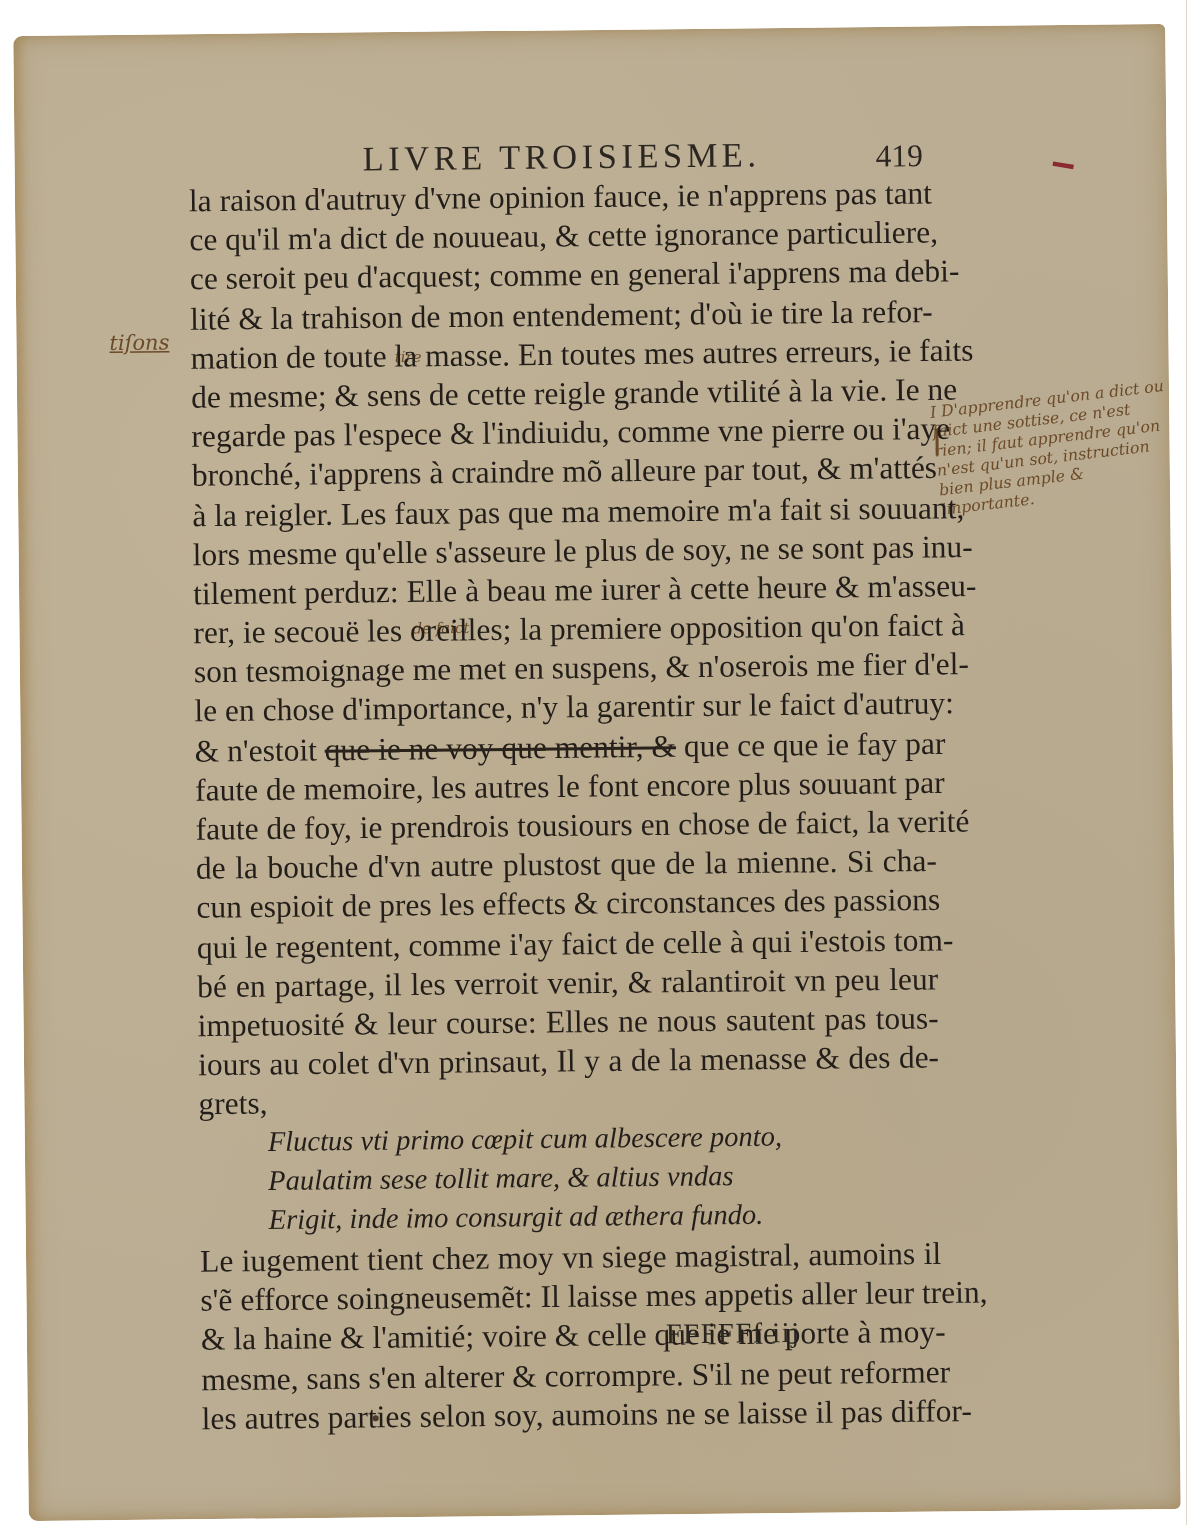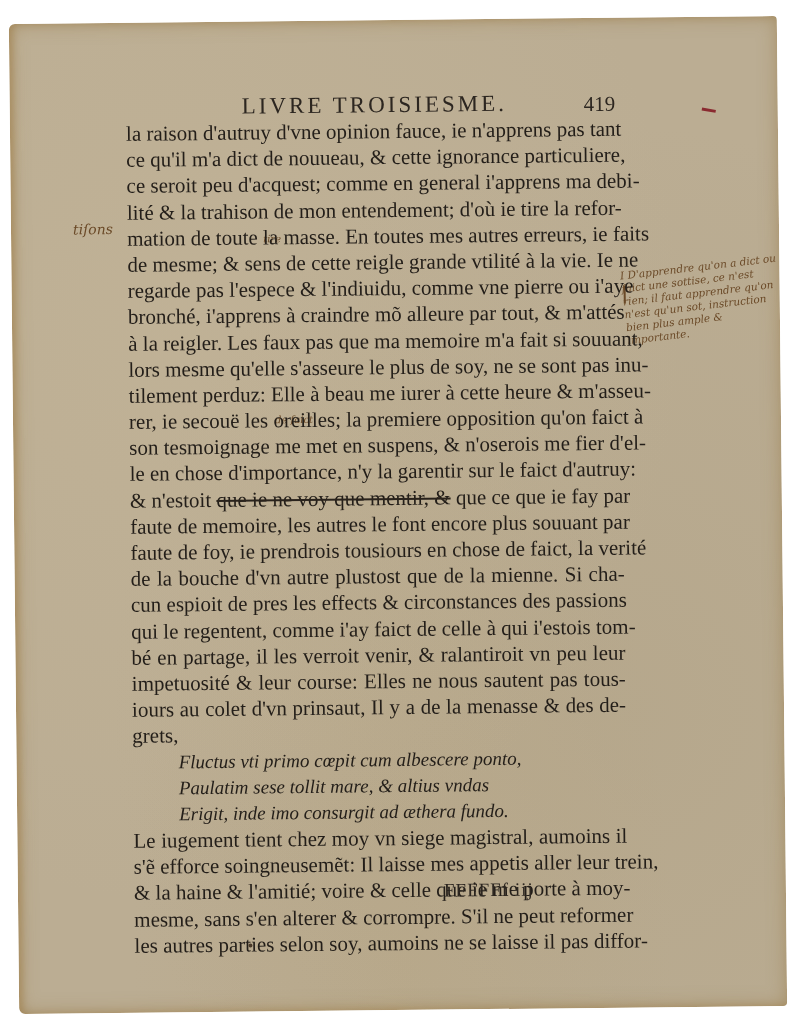--- a/index.html
+++ b/index.html
@@ -42,21 +42,21 @@
   .verse {
     font-style: italic; padding-left: 46px; text-align-last: left; font-size: 19px;
   }
   .strike { text-decoration: line-through; text-decoration-thickness: 2px; text-decoration-color: #2a231c; }
   .signature {
     position: absolute; left: 408px; top: 860px; font-size: 19px; color: #2c2620; letter-spacing: 1px; margin-left: 18px;
   }
   .ms {
     position: absolute; font-family: "DejaVu Serif", serif; font-style: italic; color: #6b4a28;
   }
-  .ms-left { left: 62px; top: 198px; font-size: 14px; }
+  .ms-left { left: 62px; top: 198px; font-size: 14px; text-decoration: underline; }
   .ms-over-1 { left: 252px; top: 212px; font-size: 10px; text-align: right; }
   .ms-over-2 { left: 262px; top: 393px; font-size: 10px; }
   .ms-right {
     left: 608px; top: 252px; width: 160px; font-size: 10.5px; line-height: 13px;
     transform: rotate(-6deg); transform-origin: left top;
   }
   .ms-mark { position: absolute; left: 692px; top: 92px; width: 14px; height: 3px; background: #8a2a30; transform: rotate(10deg); }
   .ms-bracket { position: absolute; left: 612px; top: 268px; width: 4px; height: 18px; border-left: 2px solid #6b4a28; }
   .speck { position: absolute; left: 230px; top: 922px; width: 4px; height: 4px; background: #4a3a2a; border-radius: 50%; }
 </style>

